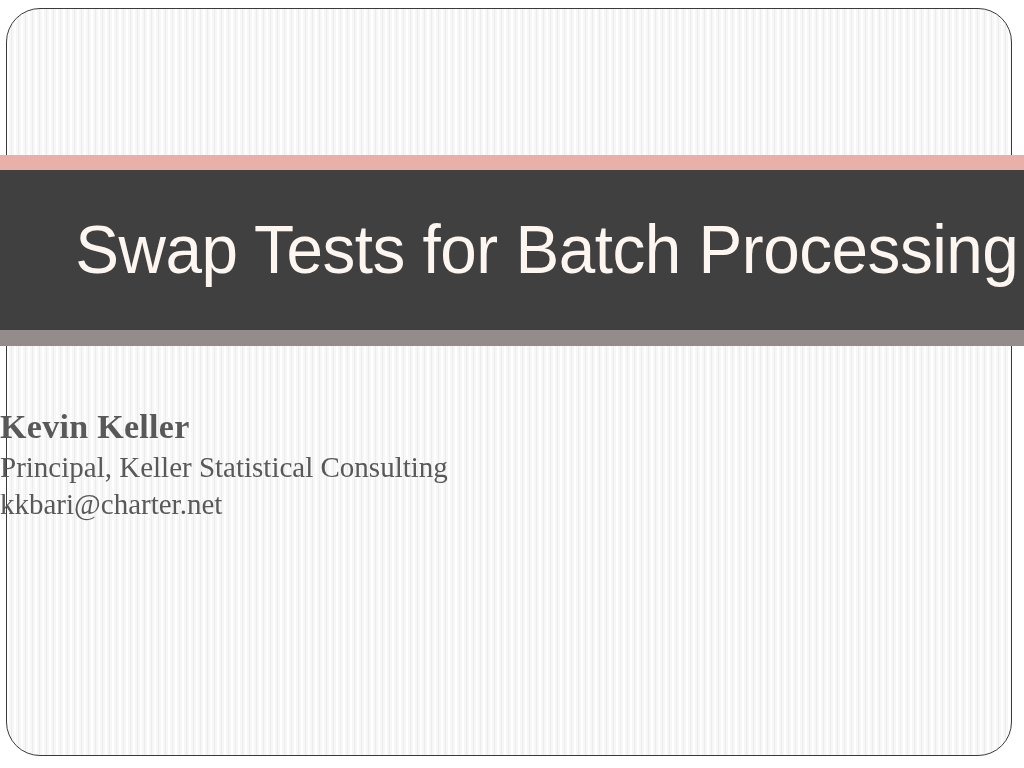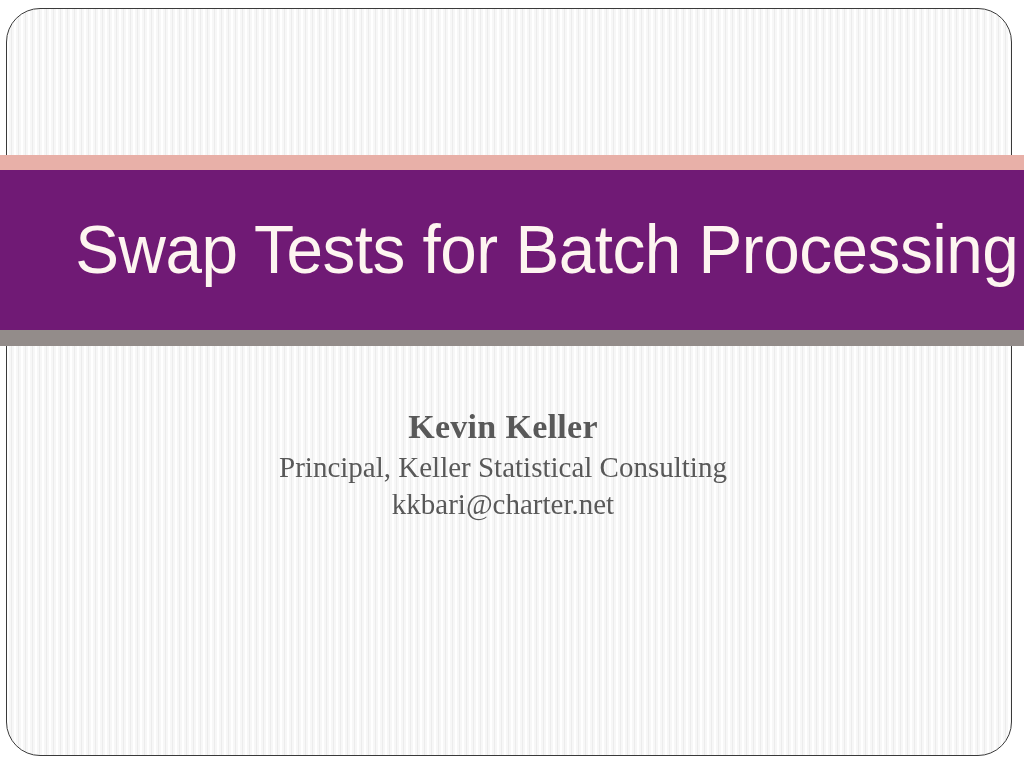--- a/index.html
+++ b/index.html
@@ -56,21 +56,21 @@
   }
   .band-accent-top {
     width: 1024px;
     height: 15px;
     background: #e8b0a8;
   }
   .band-main {
     position: relative;
     width: 1024px;
     height: 160px;
-    background: #701a75;
+    background: #404040;
     display: flex;
     align-items: center;
   }
   .band-accent-bottom {
     width: 1024px;
     height: 16px;
     background: #938c8a;
   }
 
   .slide-title {
@@ -86,21 +86,20 @@
     transform: scaleX(0.965);
     transform-origin: left center;
   }
 
   
   .subtitle-block {
     position: absolute;
     left: 0;
     top: 405px;
     width: 1006px;
-    text-align: center;
     font-family: "Liberation Serif", serif;
     color: #595959;
   }
   .subtitle-name {
     font-size: 34px;
     font-weight: bold;
     line-height: 1.28;
     letter-spacing: 0.3px;
   }
   .subtitle-line {

